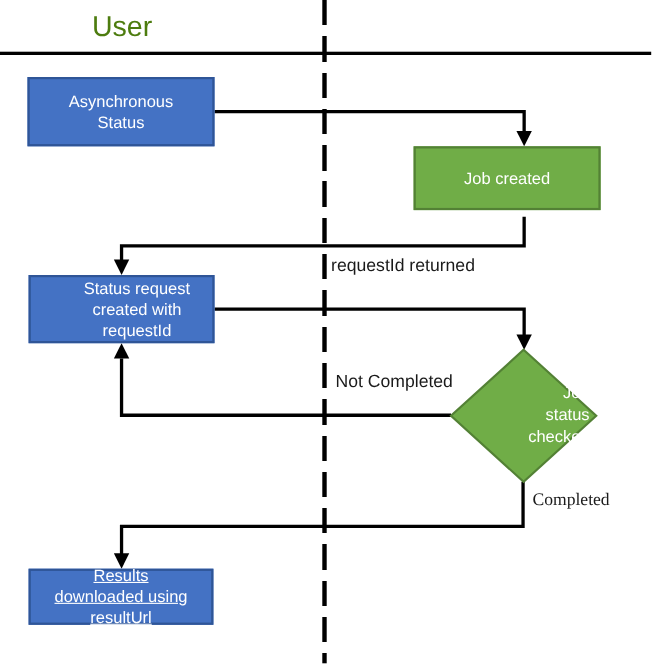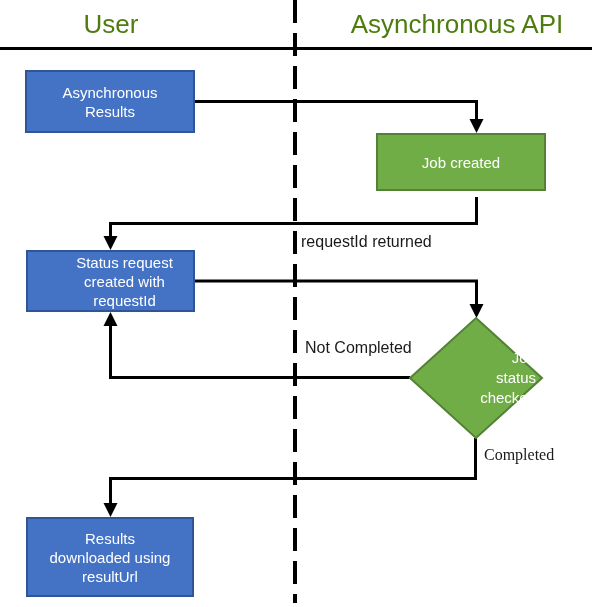--- a/index.html
+++ b/index.html
@@ -85,32 +85,31 @@
     color: var(--label-text);
     white-space: nowrap;
   }
   .edge-label.request-id  { left: 301px; top: 233px; }
   .edge-label.not-completed { left: 305px; top: 339px; }
   .edge-label.completed   { left: 484px; top: 446px; font-family: Liberation Serif, serif; }
   .edge-label.result-url  { left: 305px; top: 487px; }
   .node.async-request   { left: 25px;  top: 70px;  width: 170px; height: 63px; }
   .node.job-created     { left: 376px; top: 133px; width: 170px; height: 58px; }
   .node.status-request  { left: 26px;  top: 250px; width: 169px; height: 62px; padding-left: 28px; }
-  .node.results-downloaded { left: 26px; top: 517px; width: 168px; height: 80px; }
+  .node.results-downloaded { left: 26px; top: 517px; width: 168px; height: 51px; text-decoration: underline; }
   .connector { stroke: var(--line); stroke-width: 3; fill: none; }
   .arrowhead { fill: var(--line); stroke: none; }
   .decision-shape { fill: var(--api-fill); stroke: var(--api-border); stroke-width: 2; }
 </style>
 </head>
 <body>
 
 <div class="canvas">
 
   <div class="lane-header left">User</div>
-  <div class="lane-header right">Asynchronous API</div>
   <div class="header-rule"></div>
 
   <div class="lane-divider"></div>
 
   <svg class="connector-layer" width="600" height="607" viewBox="0 0 600 607">
 
     <path class="connector" d="M195,101.5 H476.5 V120"></path>
     <polygon class="arrowhead" points="469.5,119 483.5,119 476.5,133"></polygon>
 
     <path class="connector" d="M476.5,197 V223.5 H110.5 V237"></path>
@@ -122,21 +121,21 @@
     <path class="connector" d="M410,377.5 H110.5 V326"></path>
     <polygon class="arrowhead" points="103.5,326 117.5,326 110.5,312"></polygon>
 
     <path class="connector" d="M475.5,438 V478.5 H110.5 V504"></path>
     <polygon class="arrowhead" points="103.5,503 117.5,503 110.5,517"></polygon>
 
     <polygon class="decision-shape" points="476,318 542,378 476,438 410,378"></polygon>
   </svg>
 
   <div class="node process async-request">Asynchronous
-Results</div>
+Status</div>
 
   <div class="node api-box job-created">Job created</div>
 
   <div class="node process status-request">Status request
 created with
 requestId</div>
 
   <div class="diamond-label">Job
 status
 checked</div>

